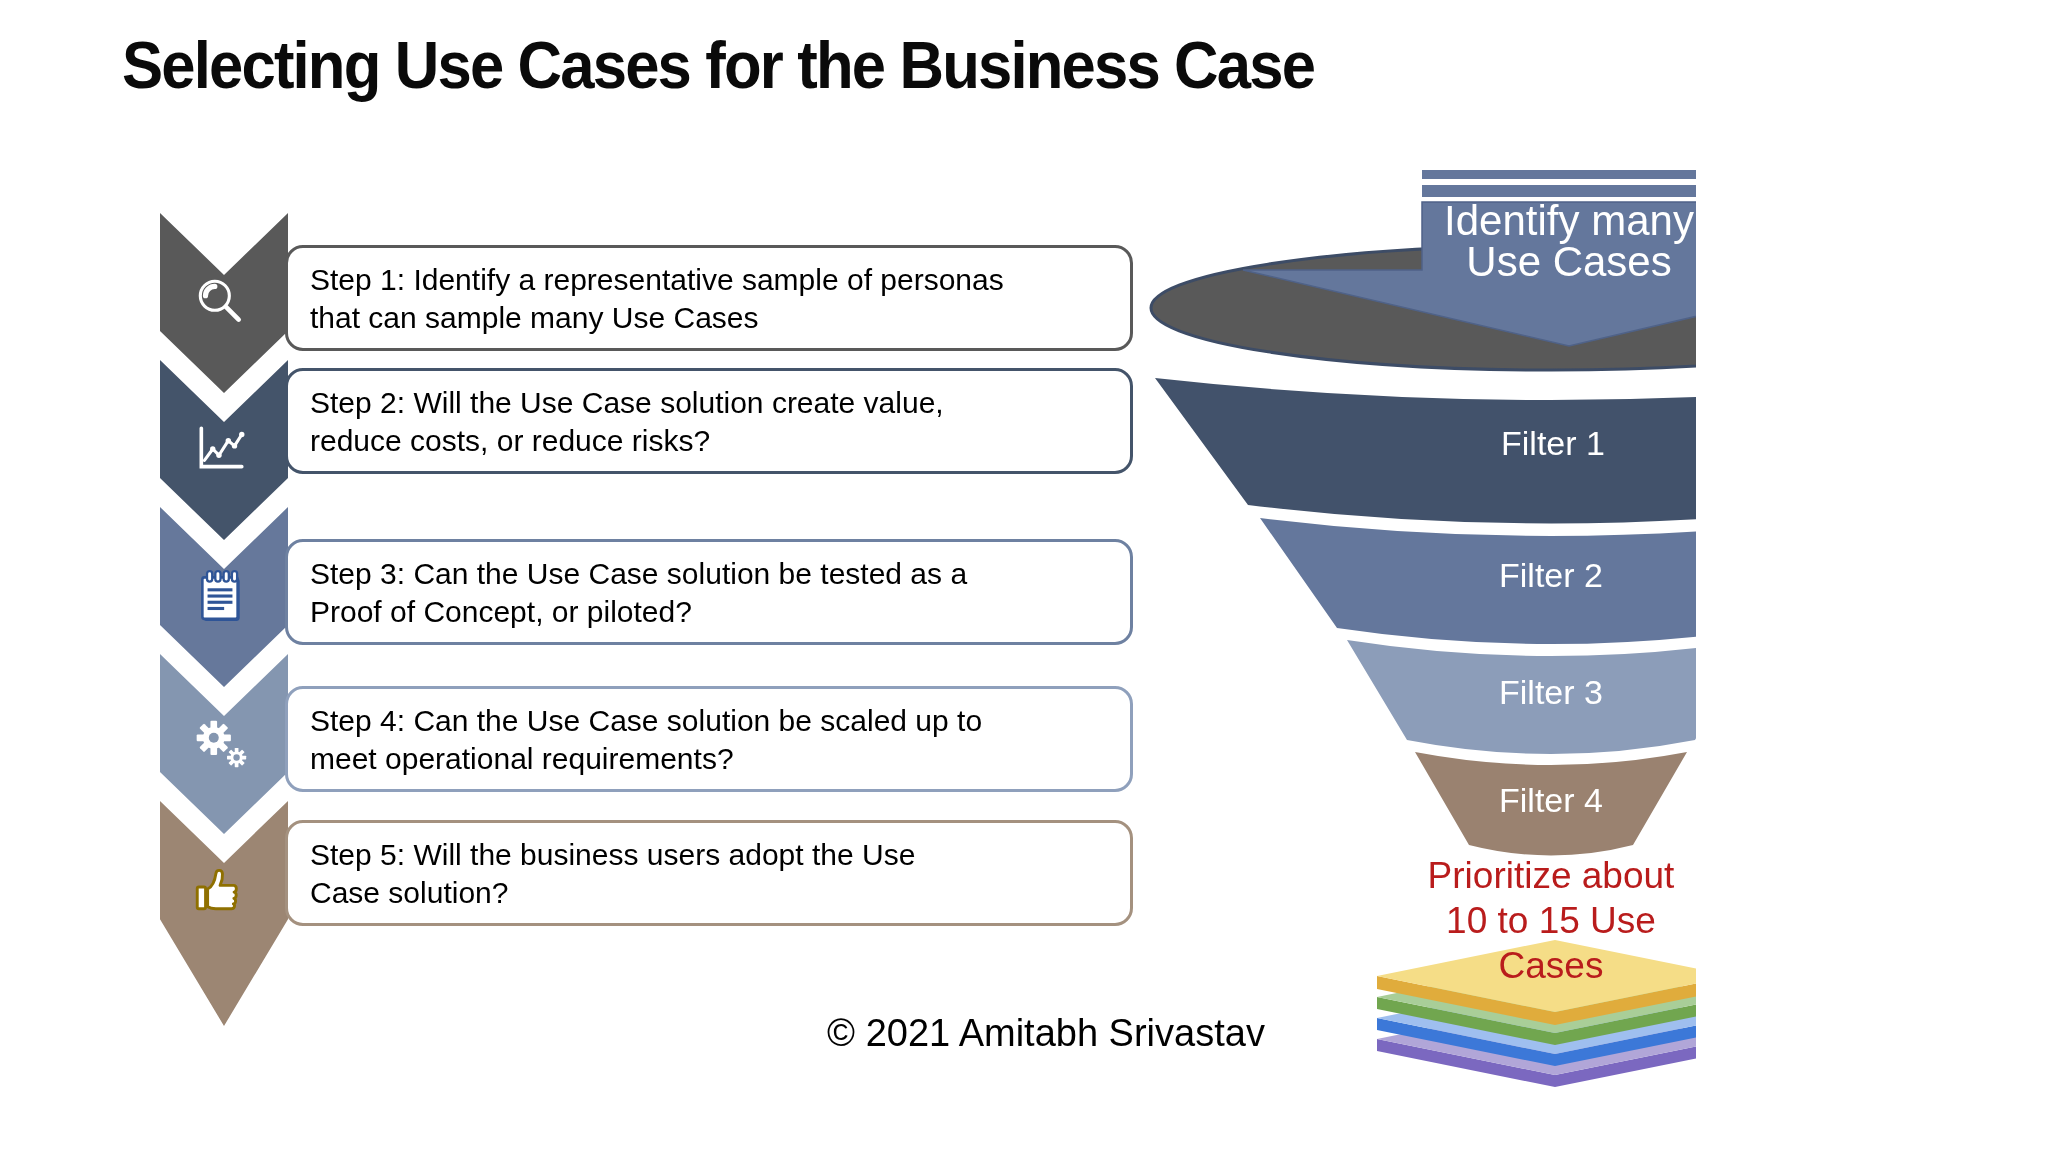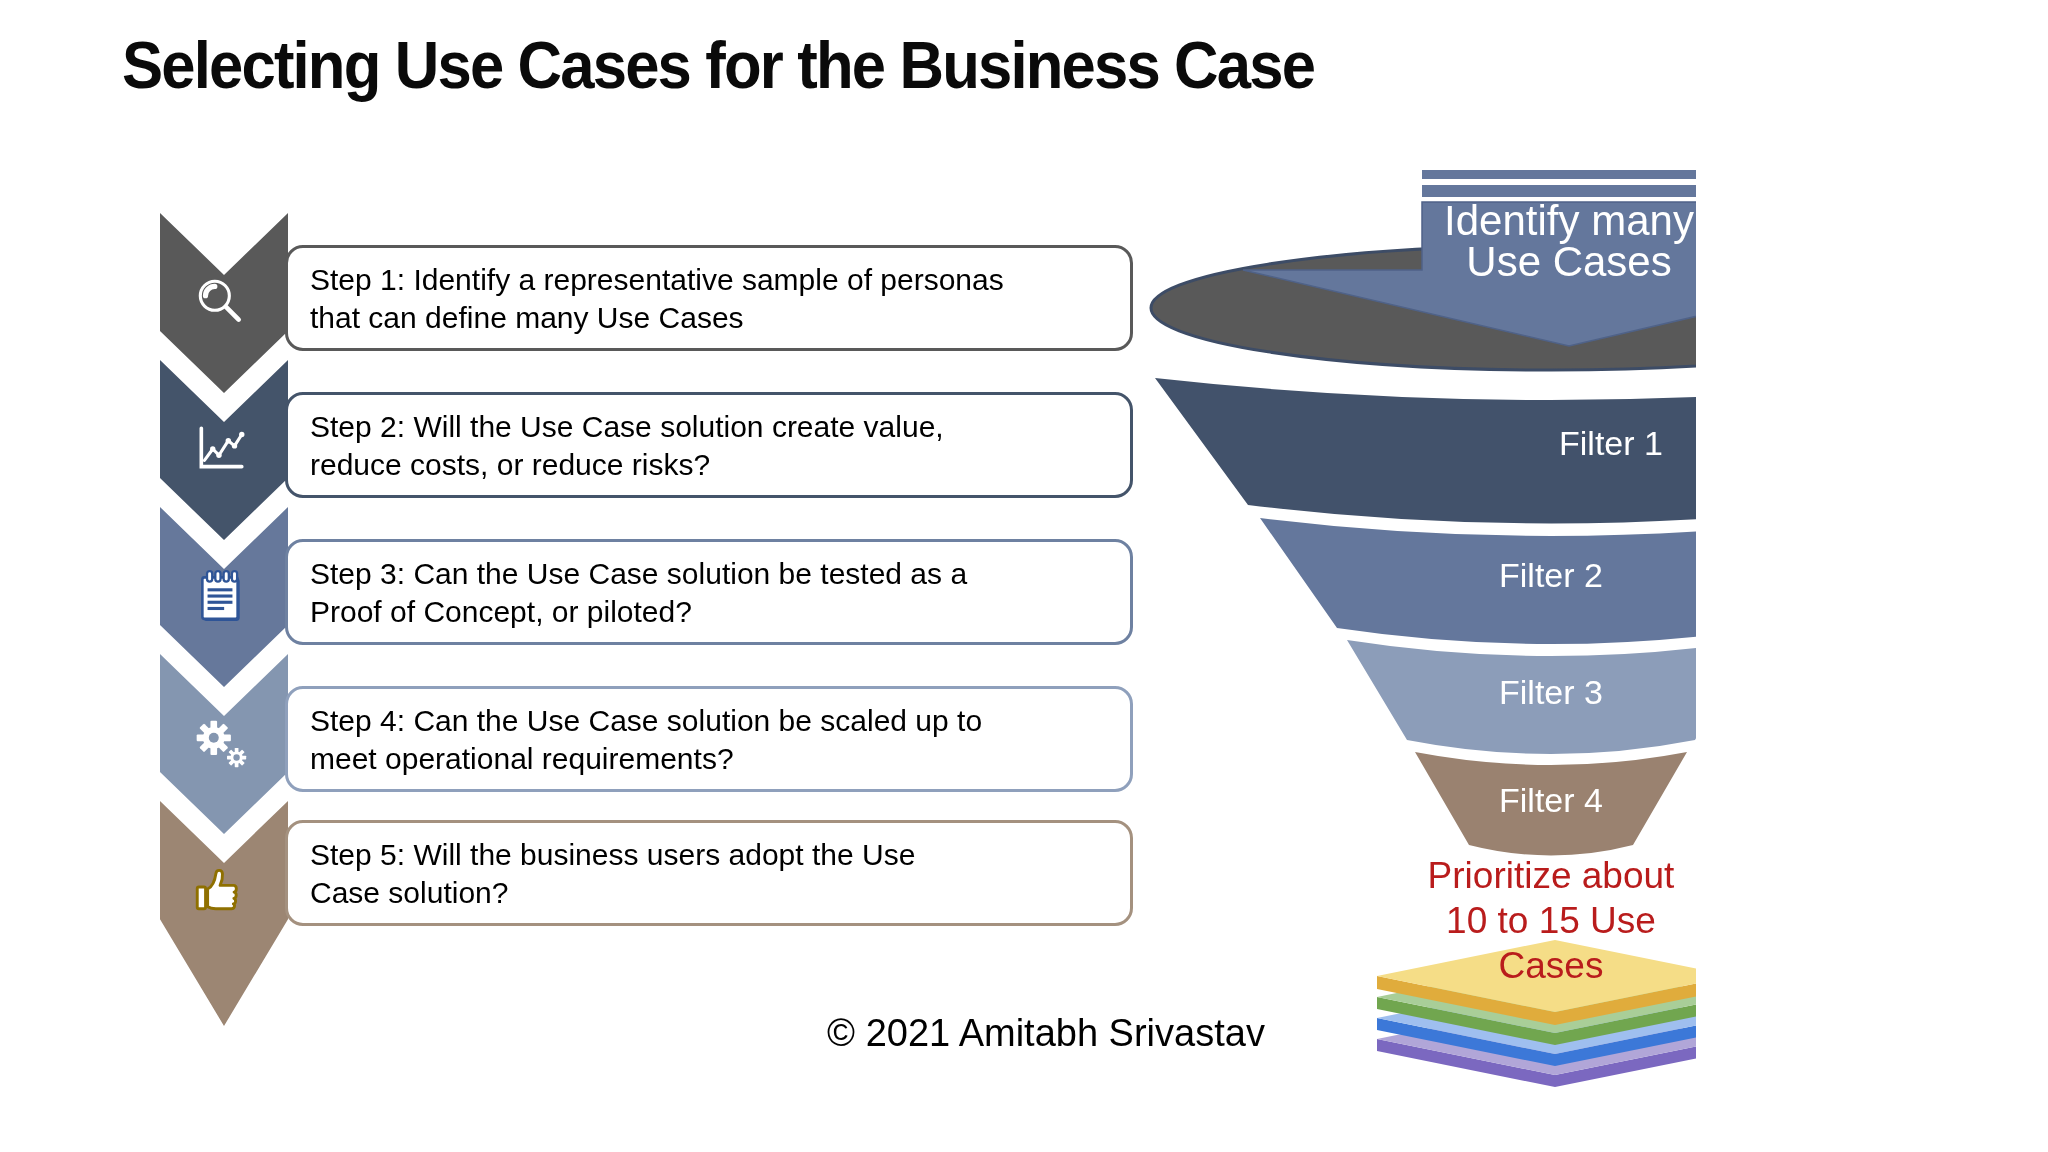--- a/index.html
+++ b/index.html
@@ -25,21 +25,21 @@
   .chev5{top:801px;background:#9C8673;}
   .icon{position:absolute;width:56px;height:56px;z-index:2;}
   
   .stepbox{
     position:absolute;left:285px;width:848px;height:106px;z-index:3;
     background:#fff;border-radius:18px;box-sizing:border-box;
     padding:13px 22px 4px 22px;
   }
   .stepbox .ln{display:block;font-size:30px;line-height:38px;color:#000;}
   .sb1{top:245px;border:3.5px solid #595959;}
-  .sb2{top:392px;border:3.5px solid #44546A;}
+  .sb2{top:368px;border:3.5px solid #44546A;}
   .sb3{top:539px;border:3.5px solid #6E81A1;}
   .sb4{top:686px;border:3.5px solid #8FA0BC;}
   .sb5{top:820px;border:3.5px solid #A4917F;}
   
   .funnel-svg{position:absolute;left:1085px;top:130px;z-index:1;}
   .flabel{
     position:absolute;width:320px;text-align:center;color:#fff;
     font-size:34px;z-index:4;
   }
   .arrow-label{
@@ -116,21 +116,21 @@
       <circle r="5.5" fill="#8496B0"></circle>
     </g>
   </svg>
   <svg class="icon" style="left:190px;top:861px" viewBox="0 0 54 54">
     <rect x="7" y="25" width="8" height="21" rx="1.5" fill="#fff" stroke="#8F7000" stroke-width="2.8"></rect>
     <path d="M17,44 V27 C21,25 24,19 25,12 C25.5,8 31,8 31.3,12.5 C31.6,16.5 30.5,20.5 29,23.5 H42 C45.5,23.5 45.5,29.5 42.5,30 C45.5,30.8 45,35.5 42.3,36 C44.8,37 44.3,41 41.8,41.5 C43.8,42.5 43,46 40,46 H25 C21.5,46 18.8,45.3 17,44 Z" fill="#fff" stroke="#8F7000" stroke-width="2.8" stroke-linejoin="round"></path>
   </svg>
 
   <div class="stepbox sb1">
     <span class="ln">Step 1: Identify a representative sample of personas</span>
-    <span class="ln">that can define many Use Cases</span>
+    <span class="ln">that can sample many Use Cases</span>
   </div>
   <div class="stepbox sb2">
     <span class="ln">Step 2: Will the Use Case solution create value,</span>
     <span class="ln">reduce costs, or reduce risks?</span>
   </div>
   <div class="stepbox sb3">
     <span class="ln">Step 3: Can the Use Case solution be tested as a</span>
     <span class="ln">Proof of Concept, or piloted?</span>
   </div>
   <div class="stepbox sb4">
@@ -174,21 +174,21 @@
     </g>
     <g>
       <path d="M292,846 L470,882 L470,895 L292,859 Z" fill="#E0AC3C"></path>
       <path d="M648,846 L470,882 L470,895 L648,859 Z" fill="#E0AC3C"></path>
       <path d="M292,846 L470,810 L648,846 L470,882 Z" fill="#F5DD87"></path>
     </g>
   </svg>
 
   <div class="arrow-label">Identify many
 Use Cases</div>
-  <div class="flabel" style="left:1451px;top:424px">Filter 1</div>
+  <div class="flabel" style="left:1393px;top:424px">Filter 1</div>
   <div class="flabel" style="left:1391px;top:556px">Filter 2</div>
   <div class="flabel" style="left:1391px;top:673px">Filter 3</div>
   <div class="flabel" style="left:1391px;top:781px">Filter 4</div>
   <div class="out-label">Prioritize about
 10 to 15 Use Cases</div>
 
   <div class="copyright">© 2021 Amitabh Srivastav</div>
 
 </div>
 

